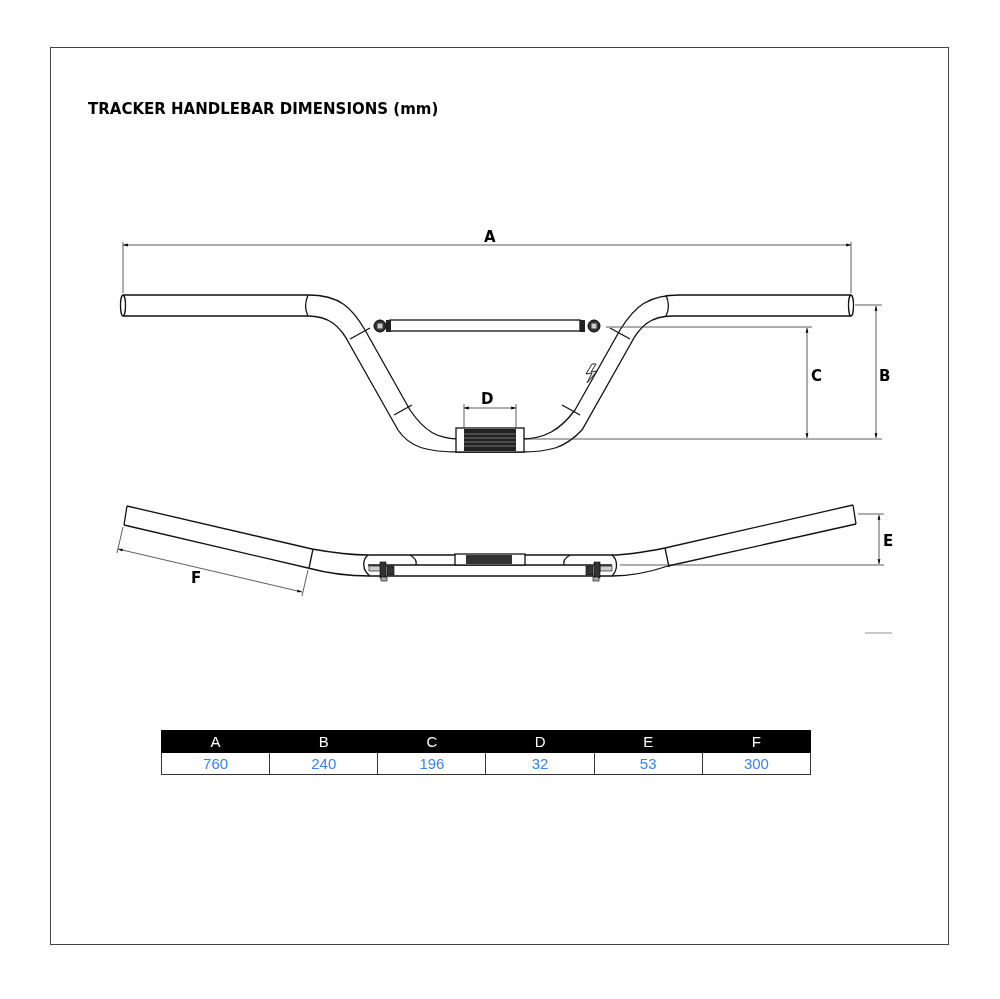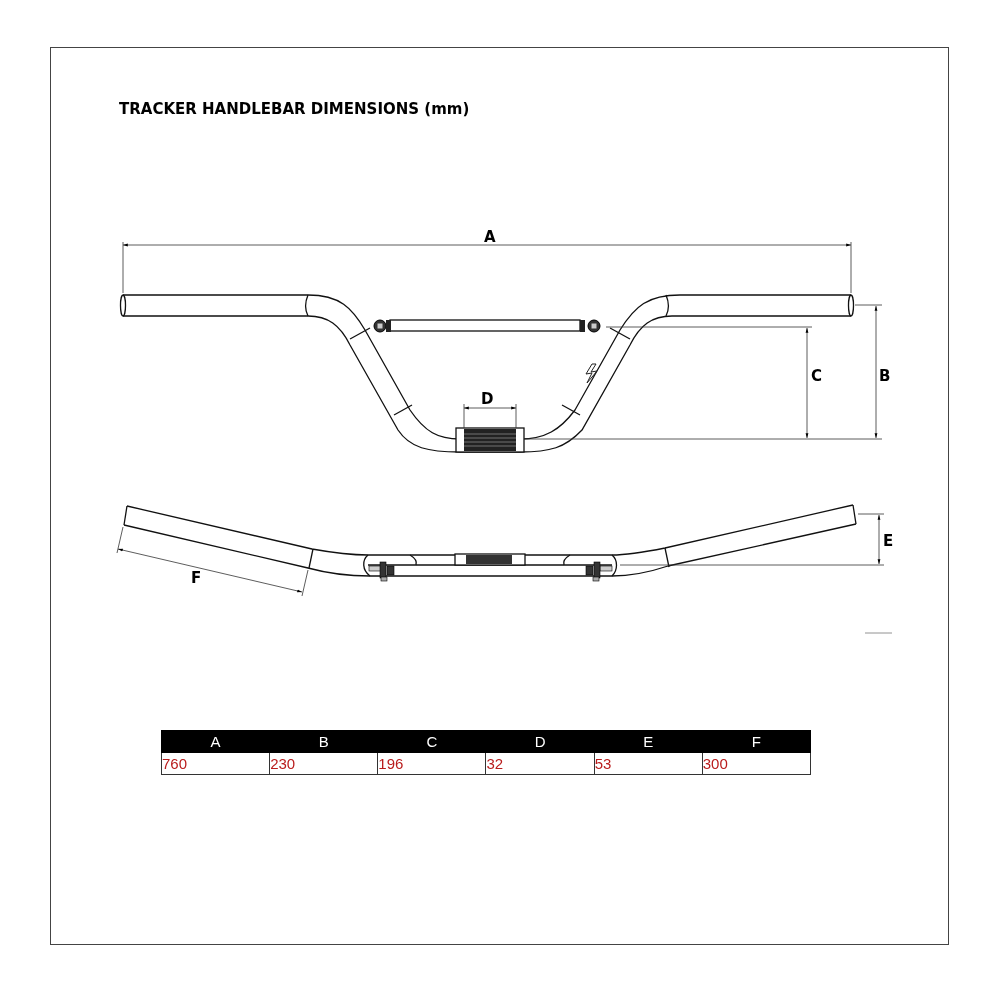--- a/index.html
+++ b/index.html
@@ -1,23 +1,23 @@
 <!DOCTYPE html>
 <html><head>
 <meta charset="utf-8">
 <style>
   html, body { margin:0; padding:0; background:#ffffff; }
   body { width:1000px; height:999px; position:relative; overflow:hidden; font-family:"Liberation Sans", sans-serif; }
   .frame { position:absolute; left:50px; top:47px; width:899px; height:898px; border:1.5px solid #444; box-sizing:border-box; }
-  .title { position:absolute; left:119px; top:100px; font-family:"DejaVu Sans", sans-serif; font-weight:bold; font-size:15px; color:#000; letter-spacing:0px; }
+  .title { position:absolute; left:88px; top:100px; font-family:"DejaVu Sans", sans-serif; font-weight:bold; font-size:15px; color:#000; letter-spacing:0px; }
   svg.drawing { position:absolute; left:0; top:0; }
   .dimlabel { font-family:"DejaVu Sans", sans-serif; font-weight:bold; font-size:15px; fill:#000; }
   table.dims { position:absolute; left:161px; top:730px; width:650px; border-collapse:collapse; font-family:"Liberation Sans", sans-serif; font-size:15px; table-layout:fixed; }
   table.dims th { background:#000; color:#fff; font-weight:normal; height:21px; padding:0; text-align:center; border:1px solid #000; }
-  table.dims td { background:#fff; color:#b91c1c; height:21px; padding:0; border:1.5px solid #333; }
+  table.dims td { background:#fff; color:#3b82f6; height:21px; padding:0; text-align:center; border:1.5px solid #333; }
 </style>
 </head>
 <body>
 
 <div class="frame"></div>
 
 <div class="title">TRACKER HANDLEBAR DIMENSIONS (mm)</div>
 
 <svg class="drawing" width="1000" height="999" viewBox="0 0 1000 999">
   <defs>
@@ -152,20 +152,20 @@
       <th>B</th>
       <th>C</th>
       <th>D</th>
       <th>E</th>
       <th>F</th>
     </tr>
   </thead>
   <tbody>
     <tr>
       <td>760</td>
-      <td>230</td>
+      <td>240</td>
       <td>196</td>
       <td>32</td>
       <td>53</td>
       <td>300</td>
     </tr>
   </tbody>
 </table>
 
 </body></html>

